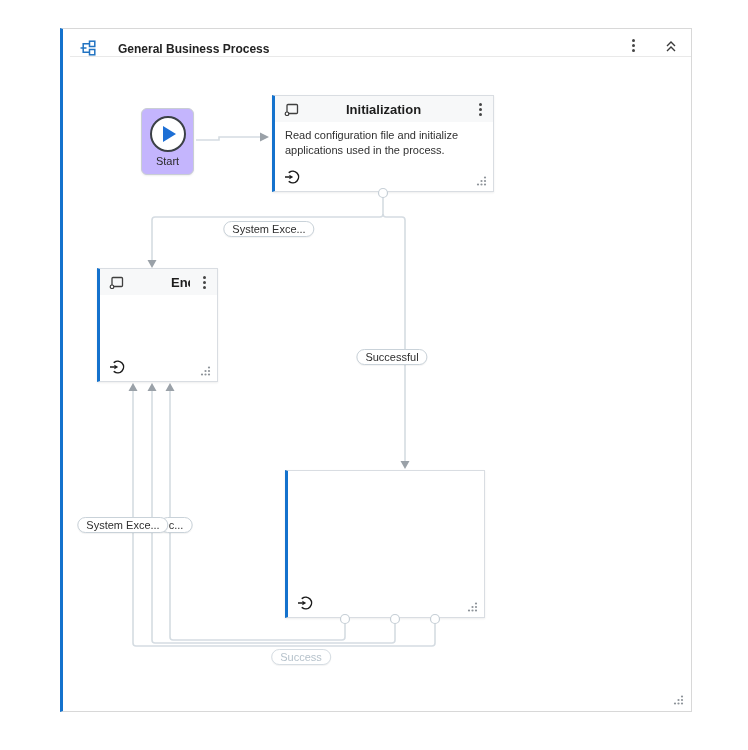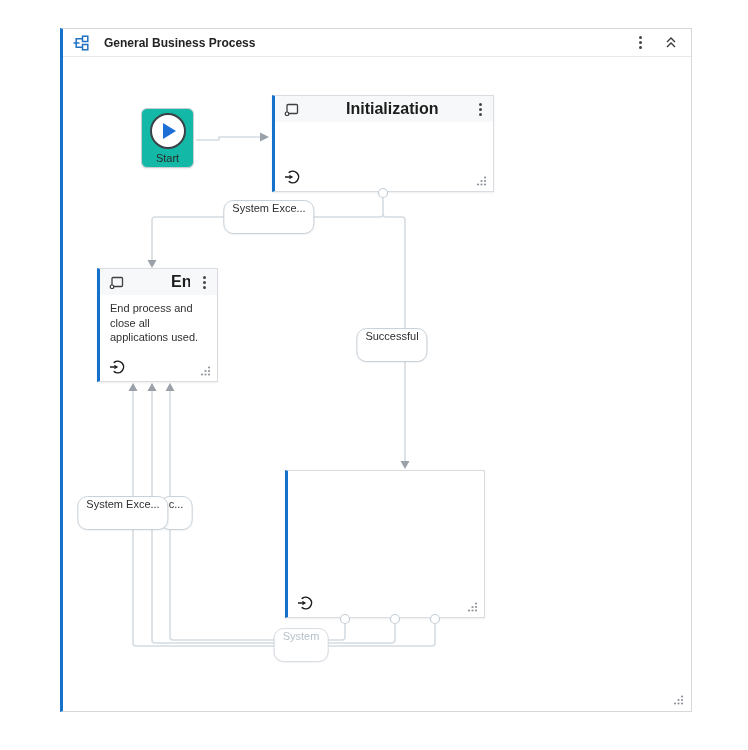--- a/index.html
+++ b/index.html
@@ -1,61 +1,61 @@
 <!DOCTYPE html>
 <html><head>
 <meta charset="utf-8">
 <style>
   * { margin:0; padding:0; box-sizing:border-box; }
   html,body { width:748px; height:750px; background:#ffffff; overflow:hidden;
     font-family:"Liberation Sans", sans-serif; }
   .panel { position:absolute; left:60px; top:28px; width:632px; height:684px;
     background:#fff; border:1px solid #d8d8d8; border-left:3px solid #1472cd; }
-  .panel-header { position:absolute; left:0; top:0; right:0; height:28px;
-    display:flex; align-items:center; gap:14px; padding:0 10px 0 9px;
+  .panel-header { position:absolute; left:7px; top:0; right:0; height:28px;
+    display:flex; align-items:flex-end; gap:21px; padding:0 10px 0 9px;
     border-bottom:1px solid #e9e9e9; background:#fff; }
   .panel-title { font-size:12px; font-weight:700; color:#232323; flex:1; }
   .kebab { display:flex; flex-direction:column; gap:2px; padding:4px 5px; cursor:pointer; }
   .kebab i { width:3px; height:3px; border-radius:50%; background:#454545; }
   .chev-btn { padding:3px 4px; cursor:pointer; display:flex; }
 
   svg.layer { position:absolute; left:0; top:0; width:748px; height:750px;
     pointer-events:none; }
   #lines  { z-index:1; }
   #ports  { z-index:4; }
 
   .block { position:absolute; z-index:2; background:#fff;
     border:1px solid #d9dde2; border-left:3px solid #1472cd;
     box-shadow:0 1px 2px rgba(0,0,0,.07); }
   .block-header { height:26px; display:flex; align-items:center; gap:8px;
     padding:0 6px 0 9px; background:#f7f8f9; }
-  .block-title { font-size:16px; font-weight:700; color:#1d1d1d; flex:1;
+  .block-title { font-size:13px; font-weight:700; color:#1d1d1d; flex:1;
     white-space:nowrap; overflow:hidden;padding-left:39px; }
   .block-body { padding:6px 7px 0 10px; font-size:11px; line-height:1.33;
     color:#303030; white-space:pre-line; }
   .entry-icon { position:absolute; left:9px; bottom:6px; }
   .grip { position:absolute; right:5px; bottom:4px; }
 
-  .start-node { position:absolute; left:141px; top:108px; width:53px; height:60px;
-    z-index:2; background:#14b8a6; border:1px solid #c9ced4; border-radius:6px;
+  .start-node { position:absolute; left:141px; top:108px; width:53px; height:67px;
+    z-index:2; background:#c4b5fd; border:1px solid #c9ced4; border-radius:6px;
     box-shadow:0 1px 2px rgba(0,0,0,.07);
     display:flex; flex-direction:column; align-items:center; justify-content:center;
     gap:3px; cursor:pointer; }
   .start-circle { width:36px; height:36px; border-radius:50%;
     border:2.5px solid #3b4046; background:#fff;
     display:flex; align-items:center; justify-content:center; }
   .start-tri { width:0; height:0; border-left:13px solid #1d6fd5;
     border-top:8px solid transparent; border-bottom:8px solid transparent;
     margin-left:4px; }
   .start-label { font-size:11px; color:#2a2a2a; }
 
   .pill { position:absolute; z-index:3; transform:translate(-50%,-50%);
     background:#fff; border:1px solid #c9d2d9; border-radius:10px;
-    padding:1px 8px 19px; font-size:11px; color:#2e2e2e; white-space:nowrap;
-    box-shadow:0 1px 1px rgba(0,0,0,.05); }
+    padding:1px 8px 1px; font-size:11px; color:#2e2e2e; white-space:nowrap;
+    box-shadow:0 1px 1px rgba(0,0,0,.05);margin-top:12px; }
   .pill.faded { color:#b6c2cb; border-color:#d6dde3; }
 
   .panel-grip { position:absolute; right:6px; bottom:5px; z-index:2; }
 </style>
 </head>
 <body>
 
 <svg class="layer" id="lines">
   <g stroke="#d5dce2" stroke-width="1.6" fill="none">
 
@@ -127,20 +127,21 @@
       <rect x="3" y="1.5" width="10.5" height="9" rx="1" fill="none" stroke="#3f3f3f" stroke-width="1.3"></rect>
       <circle cx="3" cy="10.8" r="1.8" fill="#fff" stroke="#3f3f3f" stroke-width="1.2"></circle>
     </svg>
     <span class="block-title">Initialization</span>
     <div class="kebab">
         <i></i>
         <i></i>
         <i></i>
       </div>
   </div>
+  <div class="block-body">Read configuration file and initialize applications used in the process.</div>
   <svg class="entry-icon" width="16" height="16" viewBox="0 0 16 16">
     <path d="M5.2,3.4 A5.8,5.8 0 1 1 5.2,12.6" fill="none" stroke="#1b1b1b" stroke-width="1.5" stroke-linecap="round"></path>
     <path d="M1,8 H5.6" stroke="#1b1b1b" stroke-width="1.5"></path>
     <polygon points="5.4,5.8 5.4,10.2 9.2,8" fill="#1b1b1b"></polygon>
   </svg>
   <svg class="grip" width="13" height="12" viewBox="0 0 13 12">
     <g fill="#8d9399">
       <circle cx="10" cy="2.5" r="1.1"></circle>
         <circle cx="10" cy="6" r="1.1"></circle>
         <circle cx="6.5" cy="6" r="1.1"></circle>
@@ -157,21 +158,20 @@
       <rect x="3" y="1.5" width="10.5" height="9" rx="1" fill="none" stroke="#3f3f3f" stroke-width="1.3"></rect>
       <circle cx="3" cy="10.8" r="1.8" fill="#fff" stroke="#3f3f3f" stroke-width="1.2"></circle>
     </svg>
     <span class="block-title">End Process</span>
     <div class="kebab">
         <i></i>
         <i></i>
         <i></i>
       </div>
   </div>
-  <div class="block-body">End process and close all applications used.</div>
   <svg class="entry-icon" width="16" height="16" viewBox="0 0 16 16">
     <path d="M5.2,3.4 A5.8,5.8 0 1 1 5.2,12.6" fill="none" stroke="#1b1b1b" stroke-width="1.5" stroke-linecap="round"></path>
     <path d="M1,8 H5.6" stroke="#1b1b1b" stroke-width="1.5"></path>
     <polygon points="5.4,5.8 5.4,10.2 9.2,8" fill="#1b1b1b"></polygon>
   </svg>
   <svg class="grip" width="13" height="12" viewBox="0 0 13 12">
     <g fill="#8d9399">
       <circle cx="10" cy="2.5" r="1.1"></circle>
         <circle cx="10" cy="6" r="1.1"></circle>
         <circle cx="6.5" cy="6" r="1.1"></circle>
@@ -197,21 +197,21 @@
         <circle cx="6.5" cy="9.5" r="1.1"></circle>
         <circle cx="3" cy="9.5" r="1.1"></circle>
     </g>
   </svg>
 </div>
 
 <div class="pill" style="left:269px; top:217px;">System Exce...</div>
 <div class="pill" style="left:392px; top:345px;">Successful</div>
 <div class="pill" style="left:176px; top:513px;">c...</div>
 <div class="pill" style="left:123px; top:513px;">System Exce...</div>
-<div class="pill faded" style="left:301px; top:645px;">System</div>
+<div class="pill faded" style="left:301px; top:645px;">Success</div>
 
 <svg class="layer" id="ports">
   <g fill="#ffffff" stroke="#c6cfd6" stroke-width="1.2">
     <circle cx="383" cy="193" r="4.5"></circle>
     <circle cx="345" cy="619" r="4.5"></circle>
     <circle cx="395" cy="619" r="4.5"></circle>
     <circle cx="435" cy="619" r="4.5"></circle>
   </g>
 </svg>
 

